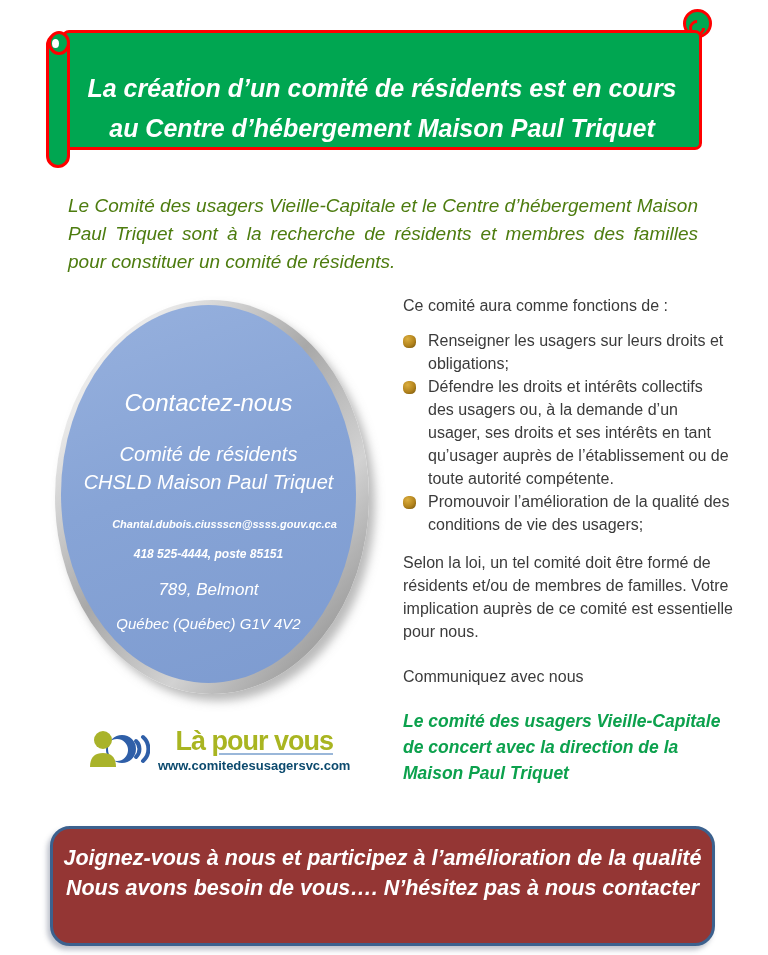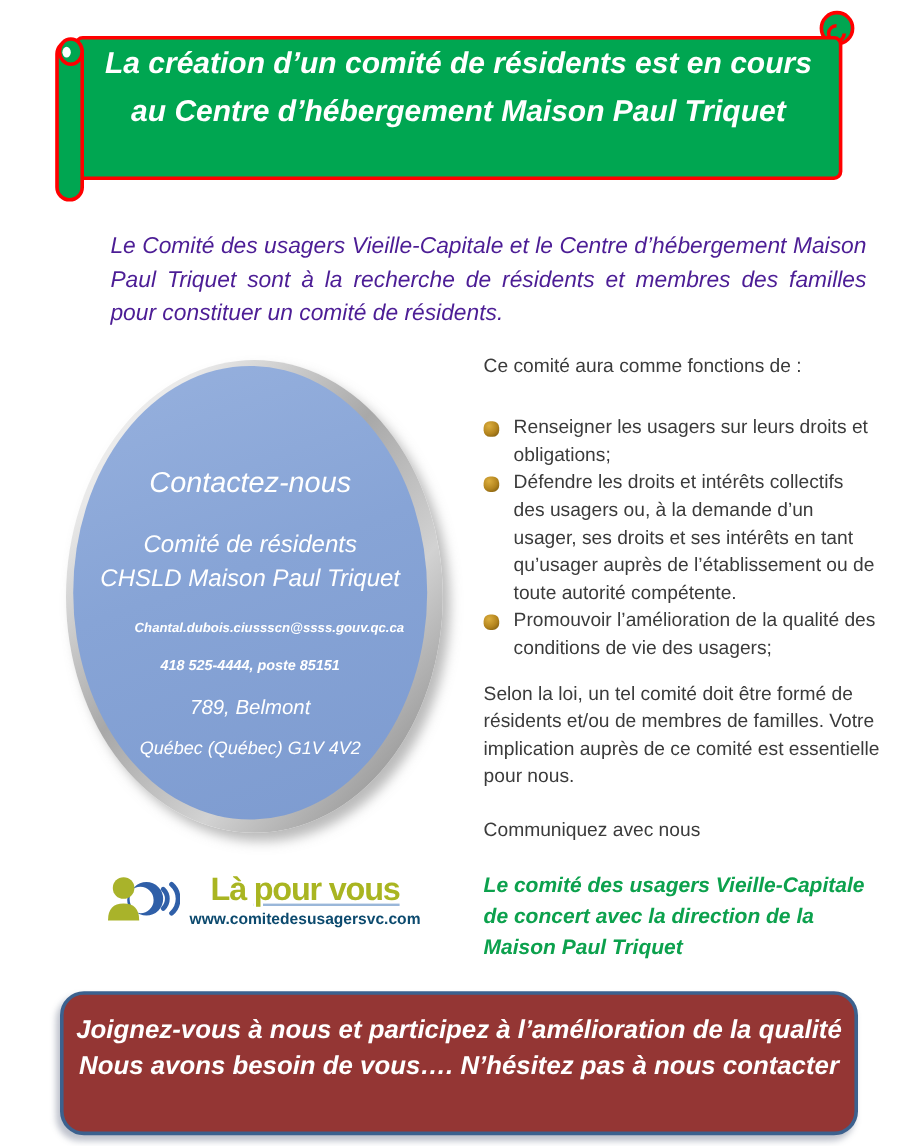--- a/index.html
+++ b/index.html
@@ -6,21 +6,21 @@
   body { background:#ffffff; font-family:"Liberation Sans", sans-serif; }
   .page {
     position:relative; width:768px; height:955px; margin:0 auto;
     background:#ffffff; overflow:hidden;
   }
 
   
   .scroll-main {
     position:absolute; left:62px; top:30px; width:640px; height:120px;
     background:#00a651; border:3px solid #ff0000; border-radius:7px;
-    z-index:1; text-align:center; padding-top:0;
+    z-index:1; text-align:center; padding-top:35px;
   }
   .scroll-main .line {
     color:#ffffff; font-style:italic; font-weight:bold;
     font-size:25px; line-height:40px; white-space:nowrap;
   }
   .scroll-roll {
     position:absolute; left:46px; top:33px; width:24px; height:135px;
     background:#00a651; border:3px solid #ff0000; border-radius:12px;
     z-index:2;
   }
@@ -39,22 +39,22 @@
     z-index:0;
   }
   .scroll-curl-right::after {
     content:""; position:absolute; left:3px; top:8px; width:10px; height:10px;
     background:#00a651; border:3px solid #ff0000; border-radius:50%;
     border-top-color:transparent; transform:rotate(45deg);
   }
 
   
   .intro {
-    position:absolute; left:92px; top:192px; width:630px;
-    font-style:italic; font-size:19px; line-height:28px; color:#4c1d95;
+    position:absolute; left:68px; top:192px; width:630px;
+    font-style:italic; font-size:19px; line-height:28px; color:#4d7c0f;
     text-align:justify;
   }
 
   
   .oval-bezel {
     position:absolute; left:55px; top:300px; width:314px; height:394px;
     border-radius:50%;
     background:linear-gradient(130deg,#f8f8f8 0%,#e9e9e9 18%,#a8a8a8 45%,#d2d2d2 68%,#8f8f8f 92%);
     box-shadow:6px 7px 10px rgba(120,120,120,0.5);
   }
@@ -71,21 +71,21 @@
   .oval-email   { margin-top:24px; font-size:11px; font-weight:bold;margin-left:32px; }
   .oval-phone   { margin-top:17px; font-size:12px; font-weight:bold; }
   .oval-addr1   { margin-top:19px; font-size:17px; }
   .oval-addr2   { margin-top:15px; font-size:15px; }
 
   
   .right-col {
     position:absolute; left:403px; top:294px; width:330px;
     color:#3b3b3b; font-size:16px; line-height:23px;
   }
-  .fn-heading { margin-bottom:28px; }
+  .fn-heading { margin-bottom:12px; }
   .fn-list { list-style:none; }
   .fn-list li { display:flex; margin:0; }
   .bullet-dot {
     flex:0 0 13px; width:13px; height:13px; margin:6px 12px 0 0;
     border-radius:42%;
     background:radial-gradient(circle at 35% 30%, #dcae3e 0%, #b3841d 55%, #6f500b 100%);
   }
   .law-para { margin-top:15px; }
   .invite { margin-top:22px; }
   .signature {

